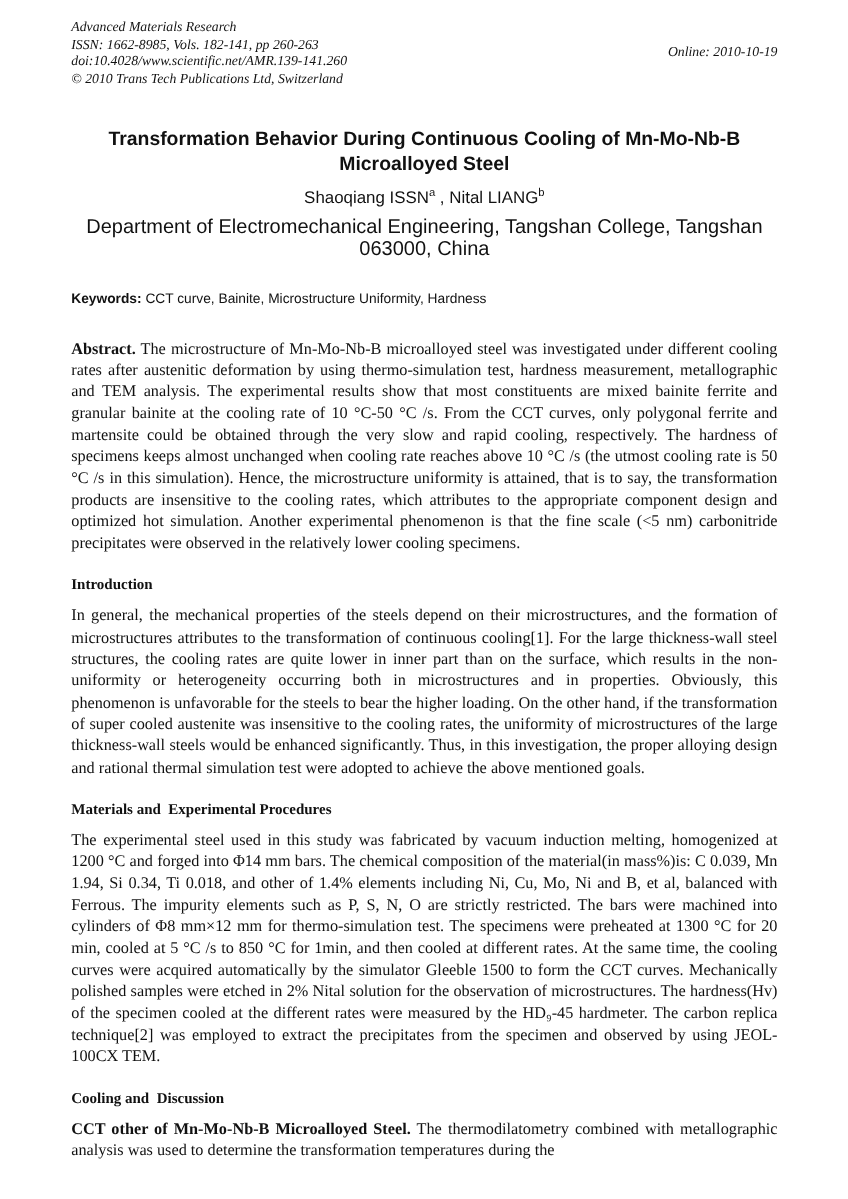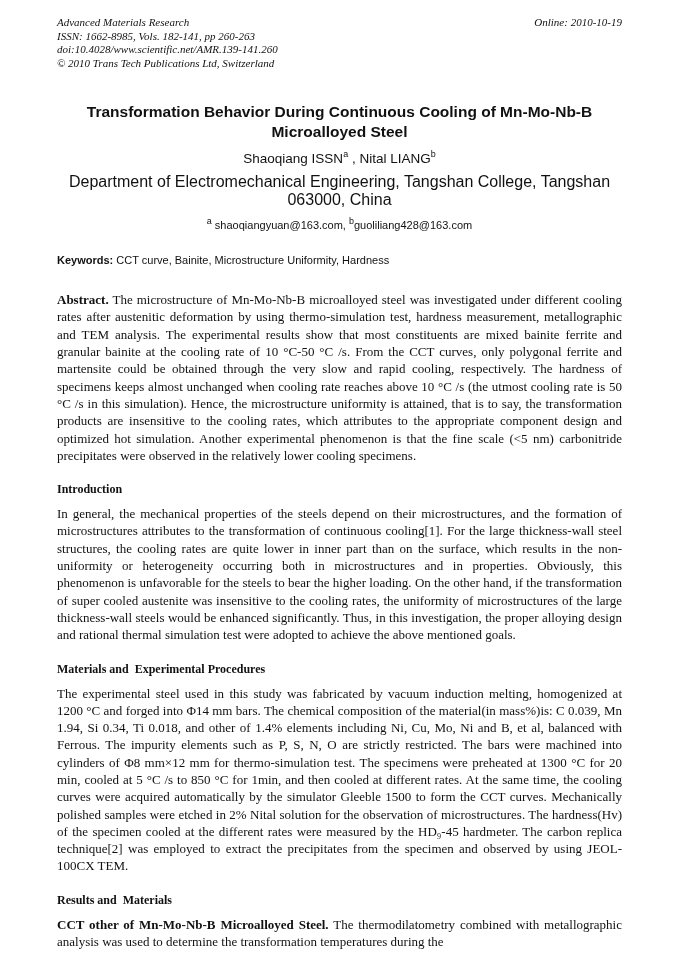--- a/index.html
+++ b/index.html
@@ -10,21 +10,21 @@
     box-sizing: border-box;
     padding: 16px 56px 0 57px;
     background: #ffffff;
     color: #111111;
     font-family: "Liberation Serif", "DejaVu Serif", serif;
   }
   
   .pub-header {
     display: flex;
     justify-content: space-between;
-    align-items: flex-start;
+    align-items: center;
     font-style: italic;
     font-size: 11px;
     line-height: 13.5px;
   }
   .pub-header .left div { white-space: nowrap; }
   .pub-header .right { white-space: nowrap; }
   
   .title {
     font-family: "Liberation Sans", sans-serif;
     font-weight: bold;
@@ -91,34 +91,33 @@
     </div>
     <div class="right">Online: 2010-10-19</div>
   </div>
 
   <h1 class="title">Transformation Behavior During Continuous Cooling of Mn-Mo-Nb-B Microalloyed Steel</h1>
 
   <div class="authors"><span>Shaoqiang ISSN</span><sup>a</sup><span> , </span><span>Nital LIANG</span><sup>b</sup></div>
 
   <div class="affiliation">Department of Electromechanical Engineering, Tangshan College, Tangshan 063000, China</div>
 
-  <div class="emails"><sup>a</sup><span> shaoqiangyuan@163.com, </span><sup>b</sup><span>guoliliang428@163.com</span></div>
 
   <div class="keywords"><span class="kw-label">Keywords:</span><span> CCT curve, Bainite, Microstructure Uniformity, Hardness</span></div>
 
   <p class="para abstract"><span class="lead-bold">Abstract.</span><span> The microstructure of Mn-Mo-Nb-B microalloyed steel was investigated under different cooling rates after austenitic deformation by using thermo-simulation test, hardness measurement, metallographic and TEM analysis. The experimental results show that most constituents are mixed bainite ferrite and granular bainite at the cooling rate of 10 °C-50 °C /s. From the CCT curves, only polygonal ferrite and martensite could be obtained through the very slow and rapid cooling, respectively. The hardness of specimens keeps almost unchanged when cooling rate reaches above 10 °C /s (the utmost cooling rate is 50 °C /s in this simulation). Hence, the microstructure uniformity is attained, that is to say, the transformation products are insensitive to the cooling rates, which attributes to the appropriate component design and optimized hot simulation. Another experimental phenomenon is that the fine scale (&lt;5 nm) carbonitride precipitates were observed in the relatively lower cooling specimens.</span></p>
 
   <section>
     <h2 class="sec-heading">Introduction</h2>
     <p class="para">In general, the mechanical properties of the steels depend on their microstructures, and the formation of microstructures attributes to the transformation of continuous cooling[1]. For the large thickness-wall steel structures, the cooling rates are quite lower in inner part than on the surface, which results in the non-uniformity or heterogeneity occurring both in microstructures and in properties. Obviously, this phenomenon is unfavorable for the steels to bear the higher loading. On the other hand, if the transformation of super cooled austenite was insensitive to the cooling rates, the uniformity of microstructures of the large thickness-wall steels would be enhanced significantly. Thus, in this investigation, the proper alloying design and rational thermal simulation test were adopted to achieve the above mentioned goals.</p>
   </section>
 
   <section>
     <h2 class="sec-heading">Materials and  Experimental Procedures</h2>
     <p class="para">The experimental steel used in this study was fabricated by vacuum induction melting, homogenized at 1200 °C and forged into Φ14 mm bars. The chemical composition of the material(in mass%)is: C 0.039, Mn 1.94, Si 0.34, Ti 0.018, and other of 1.4% elements including Ni, Cu, Mo, Ni and B, et al, balanced with Ferrous. The impurity elements such as P, S, N, O are strictly restricted. The bars were machined into cylinders of Φ8 mm×12 mm for thermo-simulation test. The specimens were preheated at 1300 °C for 20 min, cooled at 5 °C /s to 850 °C for 1min, and then cooled at different rates. At the same time, the cooling curves were acquired automatically by the simulator Gleeble 1500 to form the CCT curves. Mechanically polished samples were etched in 2% Nital solution for the observation of microstructures. The hardness(Hv) of the specimen cooled at the different rates were measured by the HD₉-45 hardmeter. The carbon replica technique[2] was employed to extract the precipitates from the specimen and observed by using JEOL-100CX TEM.</p>
   </section>
 
   <section>
-    <h2 class="sec-heading">Results and  Materials</h2>
+    <h2 class="sec-heading">Cooling and  Discussion</h2>
     <p class="para"><span class="lead-bold">CCT other of Mn-Mo-Nb-B Microalloyed Steel.</span><span> The thermodilatometry combined with metallographic analysis was used to determine the transformation temperatures during the</span></p>
   </section>
 
 </div>
 
 </body></html>

